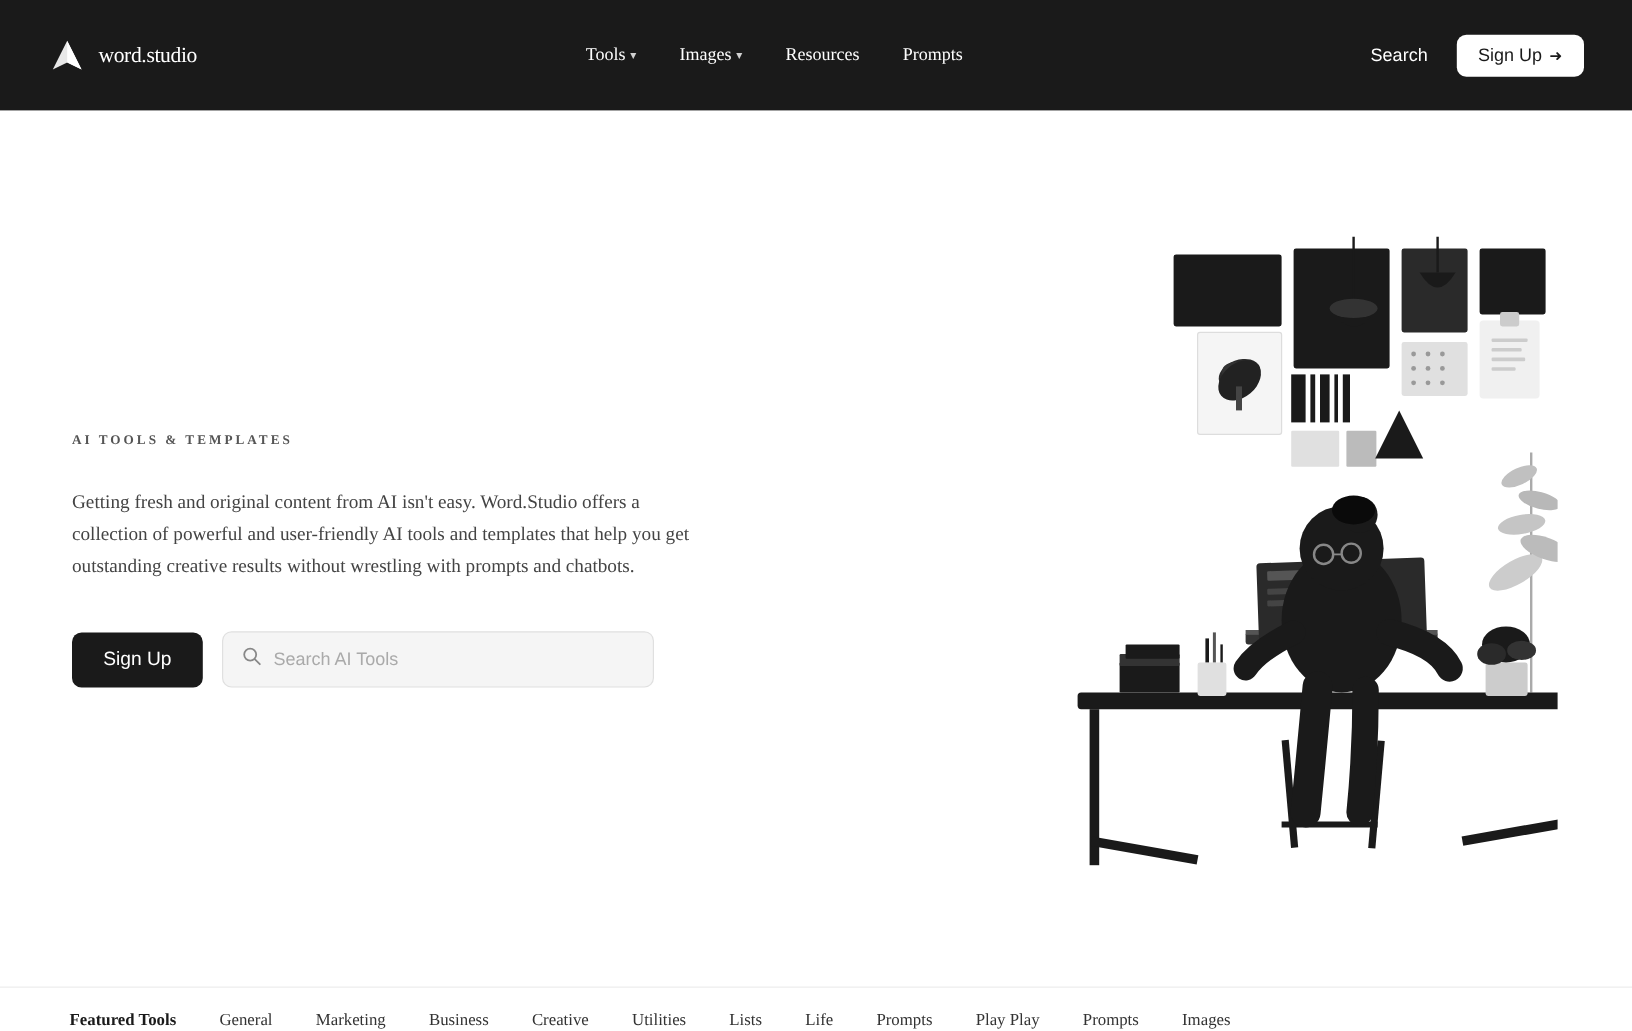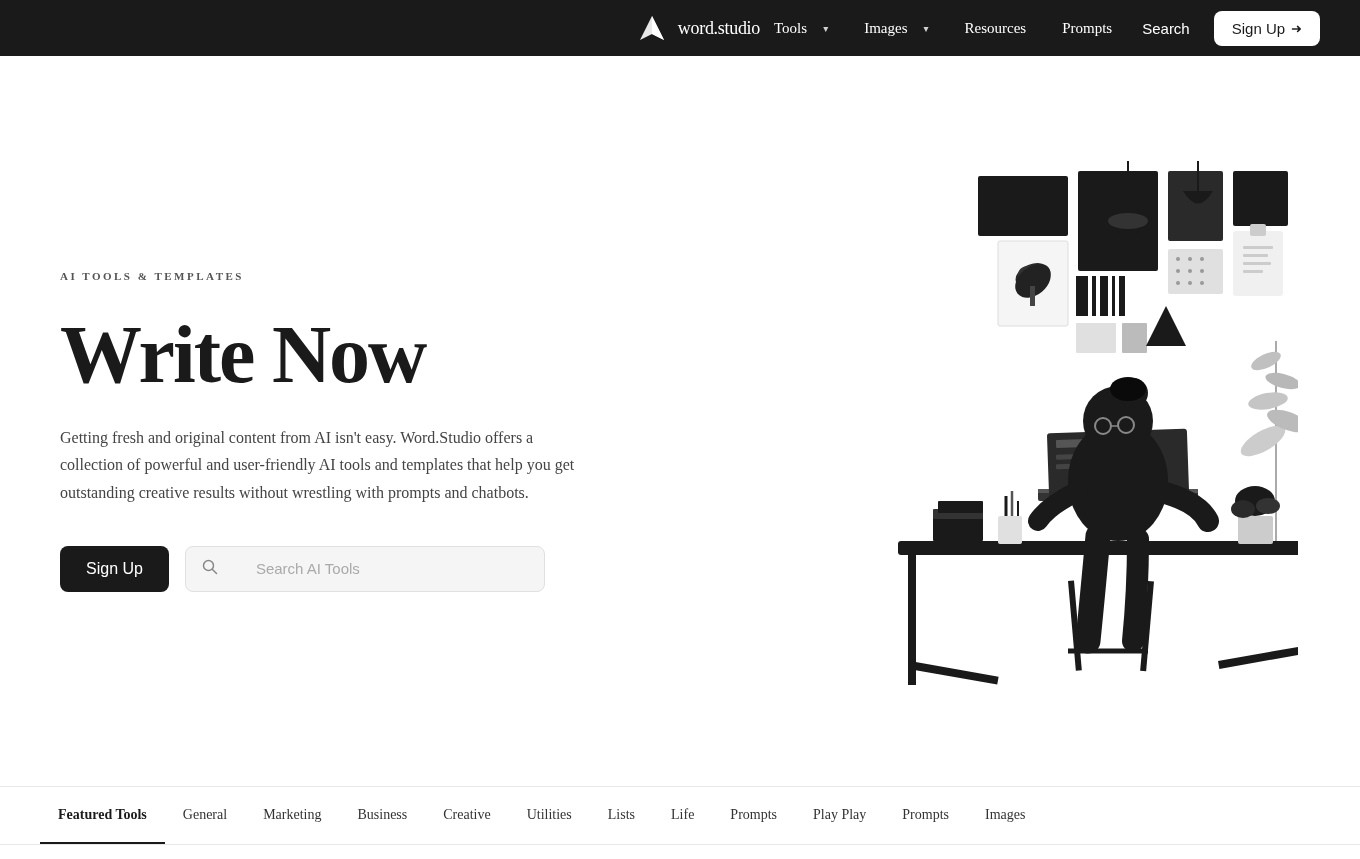--- a/index.html
+++ b/index.html
@@ -14,23 +14,23 @@
       color: #1a1a1a;
       width: 1360px;
       min-height: 859px;
       overflow-x: hidden;
     }
 
     
     nav {
       display: flex;
       align-items: center;
-      justify-content: flex-end;
+      justify-content: space-between;
       padding: 0 40px;
-      height: 56px;
+      height: 92px;
       background: #1a1a1a;
       position: sticky;
       top: 0;
       z-index: 100;
     }
 
     .nav-logo {
       display: flex;
       align-items: center;
       gap: 10px;
@@ -52,21 +52,21 @@
 
     .nav-links {
       display: flex;
       align-items: center;
       gap: 8px;
     }
 
     .nav-link {
       display: flex;
       align-items: center;
-      gap: 16px;
+      gap: 4px;
       padding: 8px 14px;
       color: #ffffff;
       font-size: 15px;
       font-weight: 400;
       cursor: pointer;
       border-radius: 6px;
       text-decoration: none;
       background: transparent;
       border: none;
     }
@@ -184,21 +184,20 @@
       flex-shrink: 0;
     }
 
     .search-input {
       border: none;
       background: transparent;
       font-size: 15px;
       color: #404040;
       outline: none;
       width: 100%;
-      margin-left: 28px;
     }
 
     .search-input::placeholder {
       color: #aaa;
     }
 
     
     .hero-illustration {
       flex: 0 0 45%;
       display: flex;
@@ -287,21 +286,20 @@
     <button class="btn-signup-nav">
       <span>Sign Up</span>
       <span style="font-size:13px;">➜</span>
     </button>
   </div>
 </nav>
 
 <section class="hero">
   <div class="hero-content">
     <div class="hero-eyebrow">AI TOOLS &amp; TEMPLATES</div>
-    <h1 class="hero-title">Write Now</h1>
     <p class="hero-description">Getting fresh and original content from AI isn't easy. Word.Studio offers a collection of powerful and user-friendly AI tools and templates that help you get outstanding creative results without wrestling with prompts and chatbots.</p>
     <div class="hero-actions">
       <button class="btn-signup-hero">Sign Up</button>
       <div class="search-container">
         <span class="search-icon">
           <svg width="16" height="16" viewBox="0 0 16 16" fill="none" xmlns="http://www.w3.org/2000/svg">
             <circle cx="6.5" cy="6.5" r="5" stroke="#888" stroke-width="1.5"></circle>
             <line x1="10.5" y1="10.5" x2="14.5" y2="14.5" stroke="#888" stroke-width="1.5" stroke-linecap="round"></line>
           </svg>
         </span>

